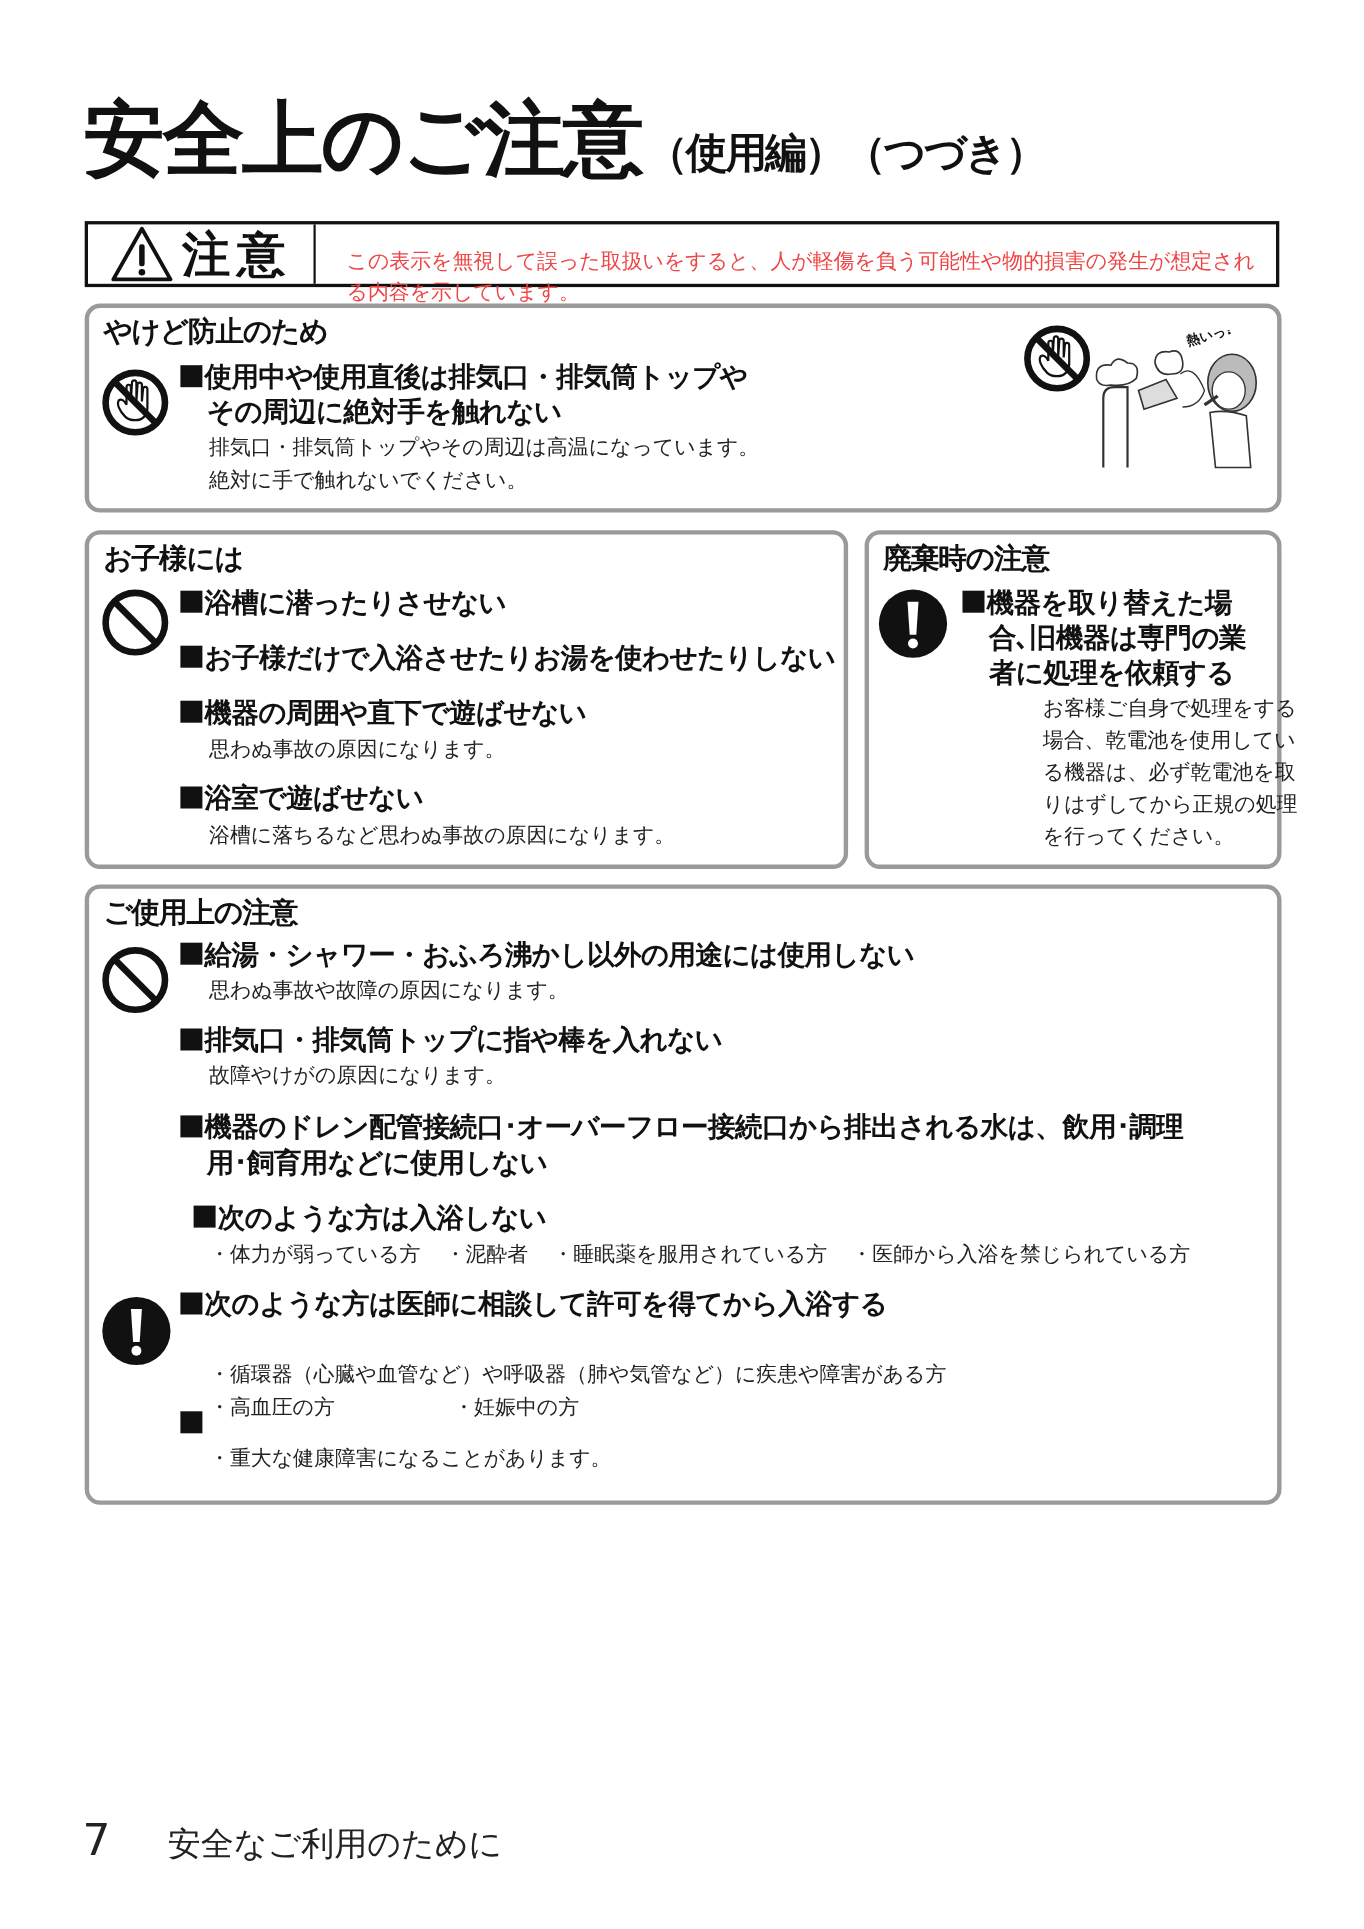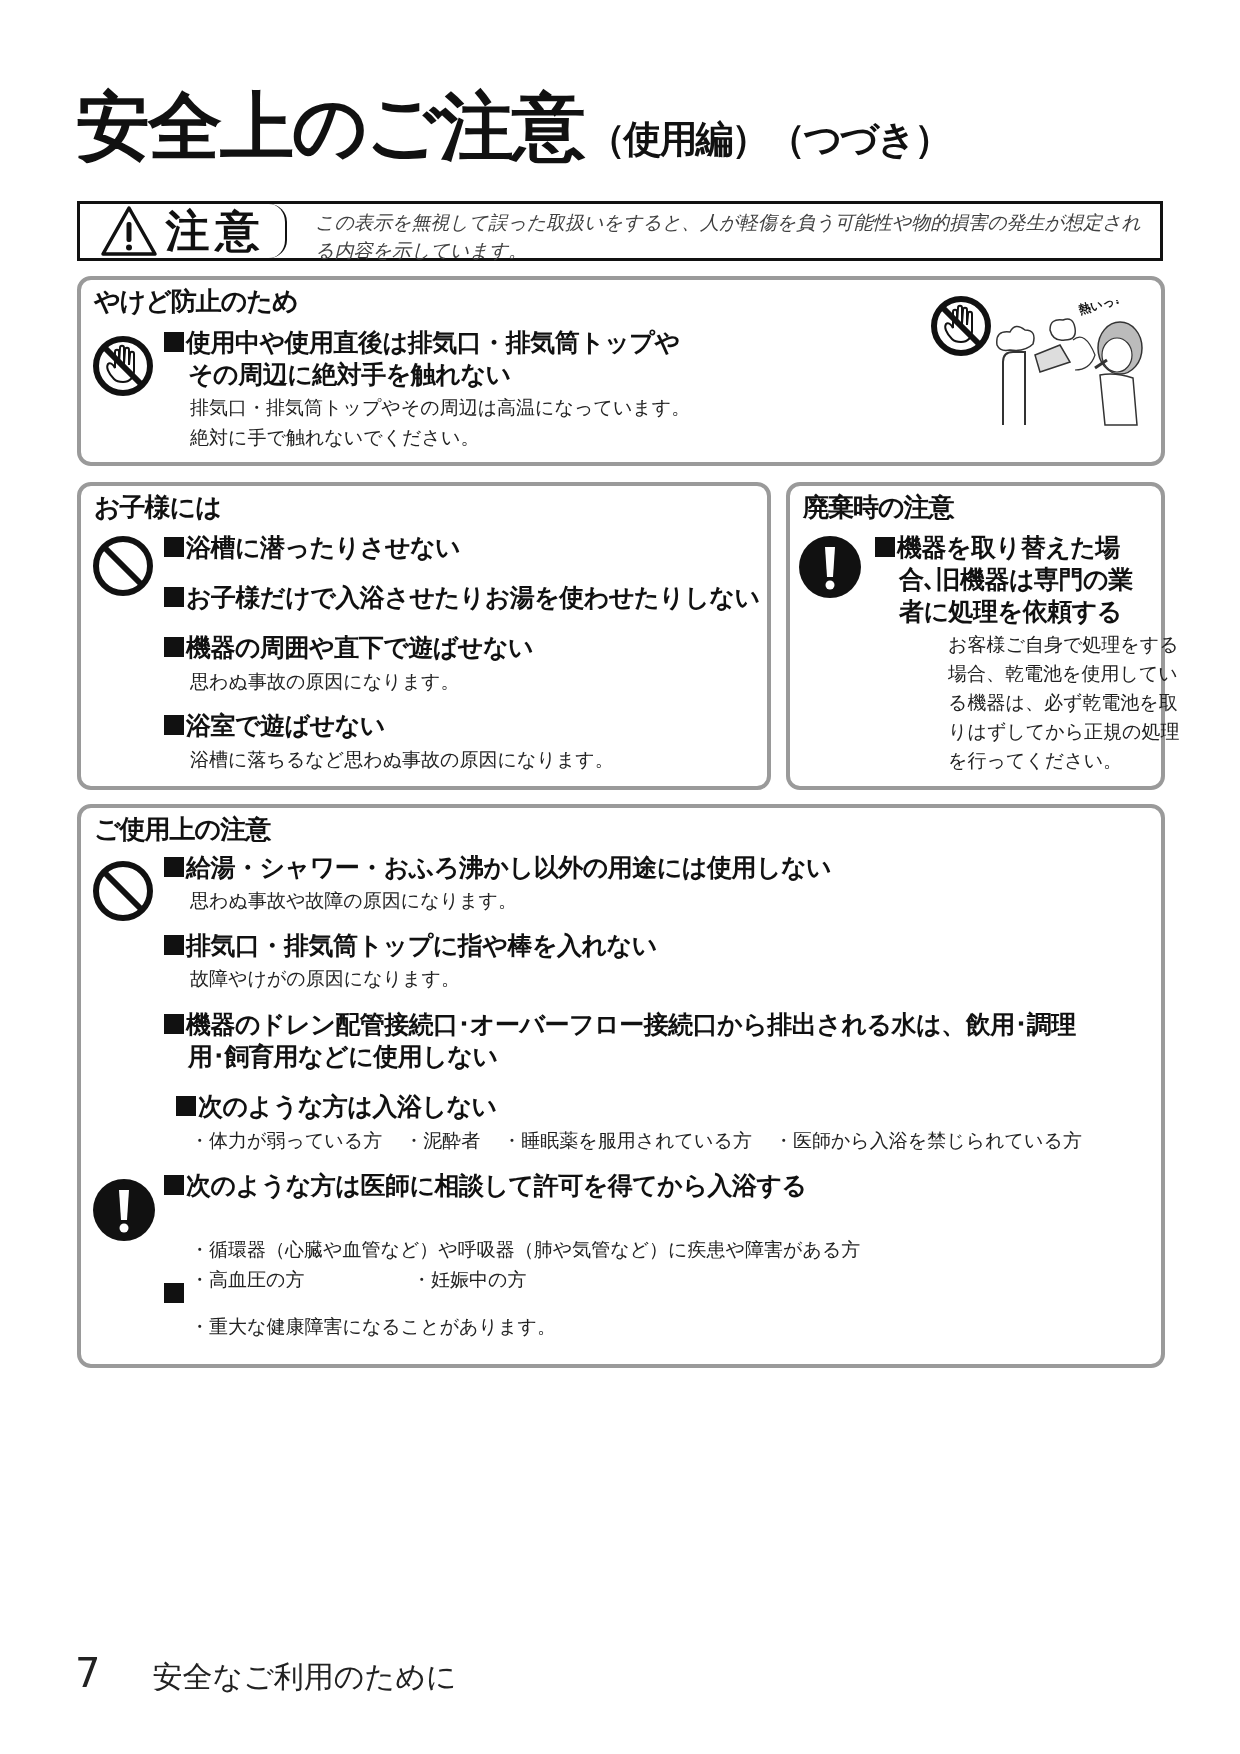--- a/index.html
+++ b/index.html
@@ -6,22 +6,22 @@
   body { width: 1240px; height: 1754px; position: relative; overflow: hidden;
          font-family: "DejaVu Sans", "Liberation Sans", sans-serif; color: #111; }
 
   .title { position: absolute; left: 76px; top: 78px; font-weight: bold; white-space: nowrap; letter-spacing: -2px; }
   .title .main { font-size: 74px; }
   .title .sub { font-size: 38px; margin-left: 4px; }
 
   .notice { position: absolute; left: 77px; top: 201px; width: 1086px; height: 60px;
             border: 3px solid #111; display: flex; box-sizing: border-box; }
   .notice .label { width: 205px; border-right: 2px solid #111; display: flex; align-items: center;
-                   justify-content: center; font-size: 44px; font-weight: bold; gap: 8px; letter-spacing: 6px; border-radius: 18px; }
-  .notice .text { flex: 1; padding: 4px 10px 0 28px; font-size: 19px; line-height: 28px; color: #404040; font-style: italic; }
+                   justify-content: center; font-size: 44px; font-weight: bold; gap: 8px; letter-spacing: 6px; }
+  .notice .text { flex: 1; padding: 20px 10px 0 28px; font-size: 19px; line-height: 28px; color: #ef4444; }
 
   .box { position: absolute; border: 4px solid #9a9a9a; border-radius: 14px; box-sizing: border-box; background: #fff; }
   .box-title { position: absolute; font-size: 26px; font-weight: bold; white-space: nowrap; letter-spacing: -1px; }
 
   .icon { position: absolute; }
   .item-h { position: absolute; font-size: 25px; font-weight: bold; white-space: nowrap; line-height: 32px; letter-spacing: -0.5px; }
   .item-h .sq { display: inline-block; width: 20px; height: 20px; background: #111; margin-right: 2px; vertical-align: -1px; }
   .item-d { position: absolute; font-size: 19px; color: #222; white-space: nowrap; line-height: 30px; }
   .cont { display: block; padding-left: 24px; }
 

